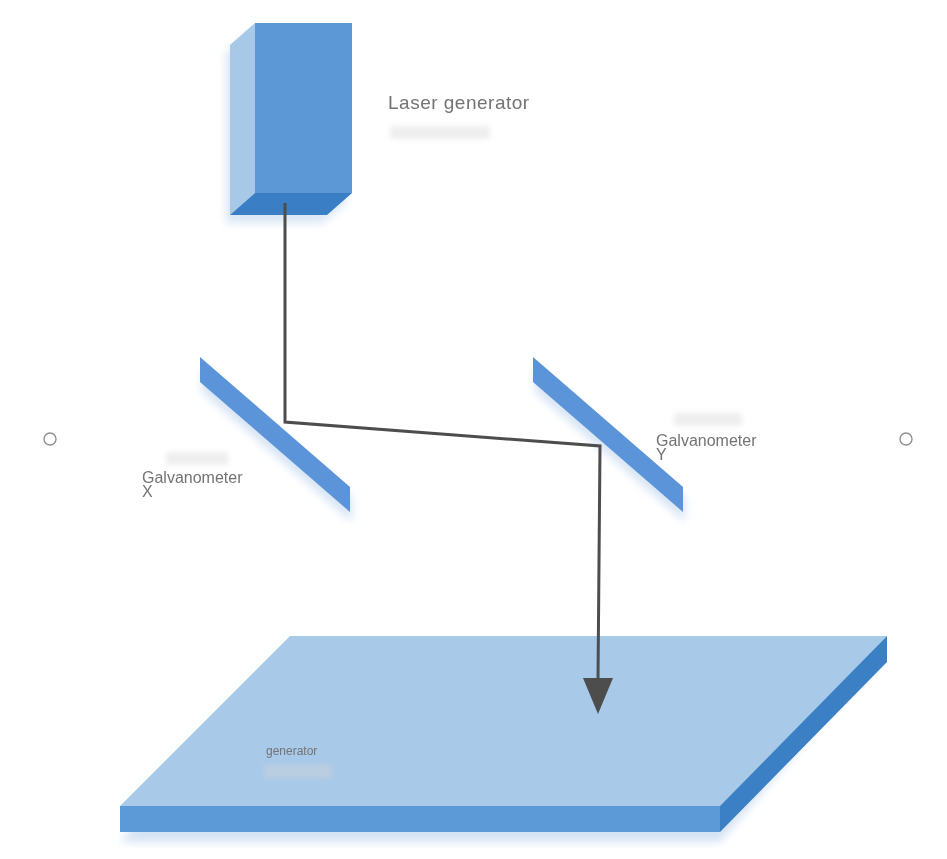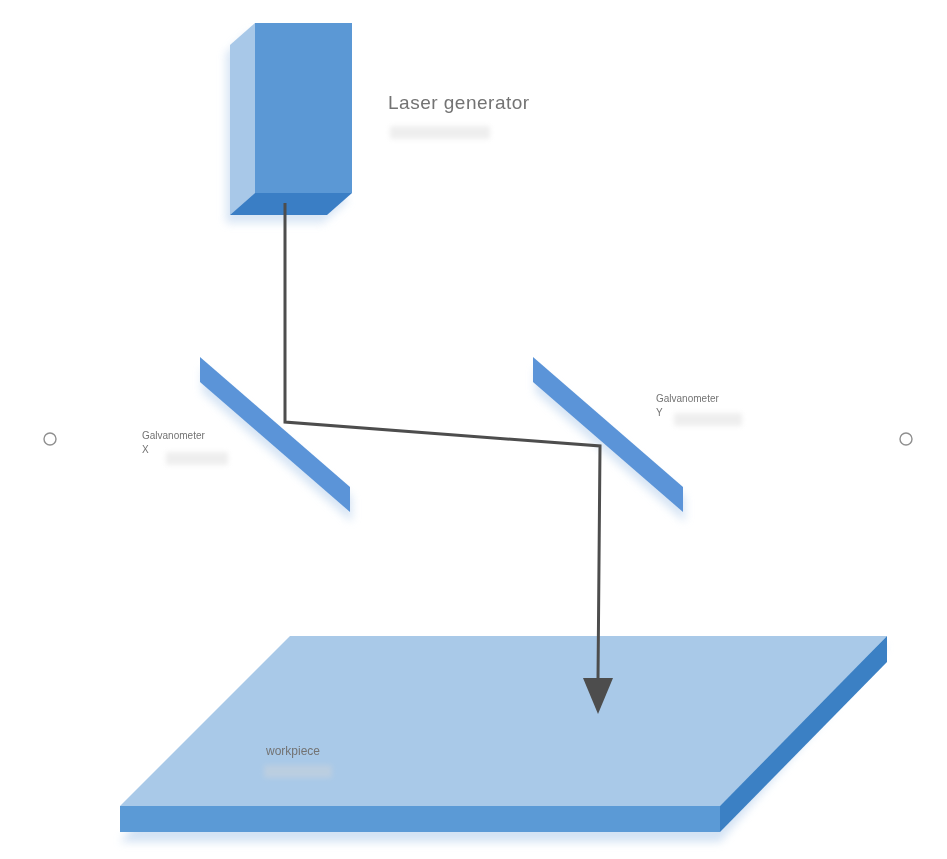--- a/index.html
+++ b/index.html
@@ -26,22 +26,23 @@
     position: absolute;
     color: #737373;
     white-space: nowrap;
     user-select: none;
   }
   .label-large {
     font-size: 19px;
     letter-spacing: 0.5px;
   }
   .label-small {
-    font-size: 10px;
+    font-size: 16px;
     line-height: 14px;
+    margin-top: 42px;
   }
   .label-workpiece {
     font-size: 12px;
   }
   .ghost {
     position: absolute;
     background: #d6d6d6;
     opacity: 0.4;
     filter: blur(2.5px);
     border-radius: 2px;
@@ -105,15 +106,15 @@
   <div class="label label-small" style="left:142px; top:429px;">
     <div>Galvanometer</div>
     <div>X</div>
   </div>
 
   <div class="label label-small" style="left:656px; top:392px;">
     <div>Galvanometer</div>
     <div>Y</div>
   </div>
 
-  <div class="label label-workpiece" style="left:266px; top:744px;">workpiece</div>
+  <div class="label label-workpiece" style="left:266px; top:744px;">generator</div>
 
 </div>
 
 </body></html>

